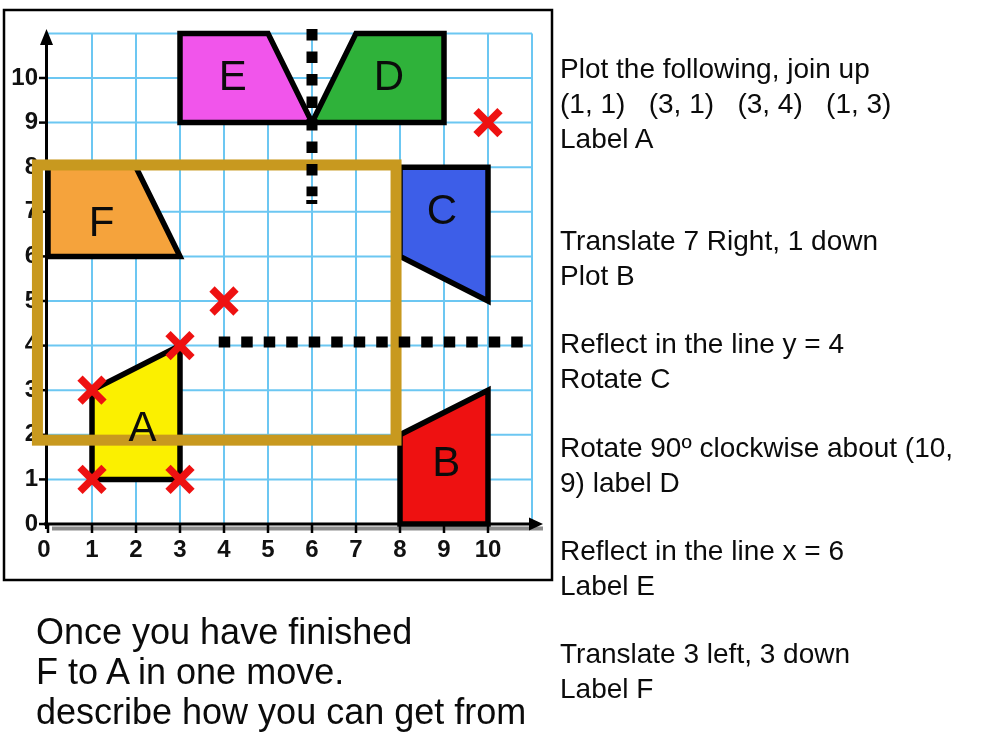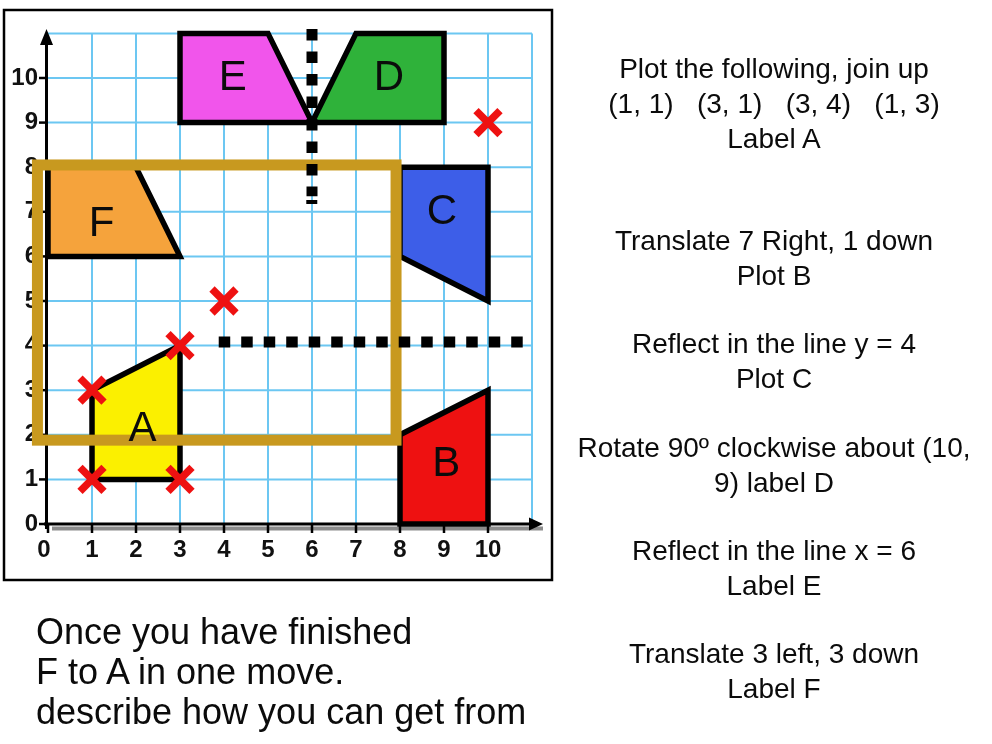--- a/index.html
+++ b/index.html
@@ -3,21 +3,21 @@
 <meta charset="utf-8">
 <style>
   * { margin:0; padding:0; box-sizing:border-box; }
   html,body { width:992px; height:744px; background:#ffffff; overflow:hidden;
               font-family:"Liberation Sans", sans-serif; }
   #stage { position:relative; width:992px; height:744px; background:#fff; }
 
   #graph-svg { position:absolute; left:0; top:0; }
 
   .right-col { position:absolute; left:560px; top:0; width:428px; height:744px; }
-  .instruction { position:absolute; left:0; width:428px; text-align:center;
+  .instruction { position:absolute; left:0; width:428px; 
                  font-size:28px; line-height:35px; color:#0b0b0b; }
   .instruction span { display:block; white-space:pre; }
 
   .task-text { position:absolute; left:36px; top:612px; width:520px;
                font-size:36px; line-height:40px; color:#0b0b0b; text-align:left; }
   .task-text span { display:block; white-space:pre; }
 </style>
 </head>
 <body>
 
@@ -131,21 +131,21 @@
       <span>Plot the following, join up</span>
       <span>(1, 1)   (3, 1)   (3, 4)   (1, 3)</span>
       <span>Label A</span>
     </div>
     <div class="instruction" style="top:223px">
       <span>Translate 7 Right, 1 down</span>
       <span>Plot B</span>
     </div>
     <div class="instruction" style="top:326px">
       <span>Reflect in the line y = 4</span>
-      <span>Plot C</span>
+      <span>Rotate C</span>
     </div>
     <div class="instruction" style="top:430px">
       <span>Rotate 90º clockwise about (10,</span>
       <span>9) label D</span>
     </div>
     <div class="instruction" style="top:533px">
       <span>Reflect in the line x = 6</span>
       <span>Label E</span>
     </div>
     <div class="instruction" style="top:636px">

